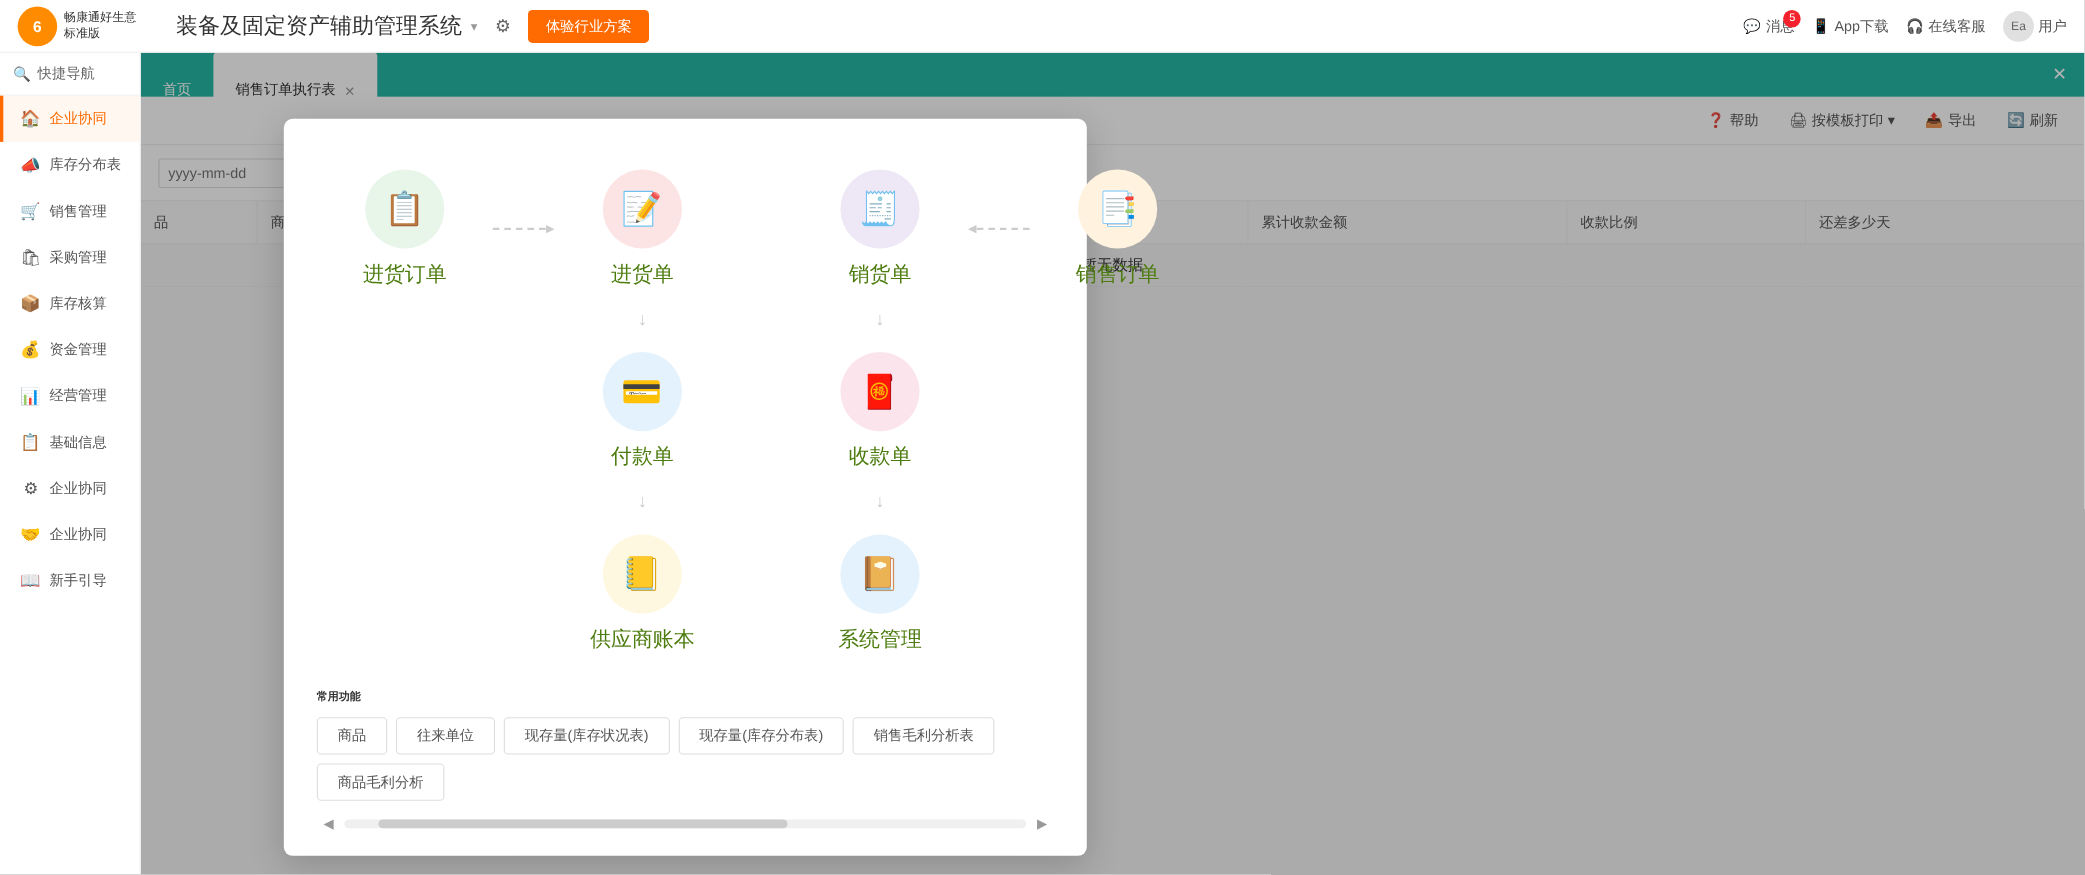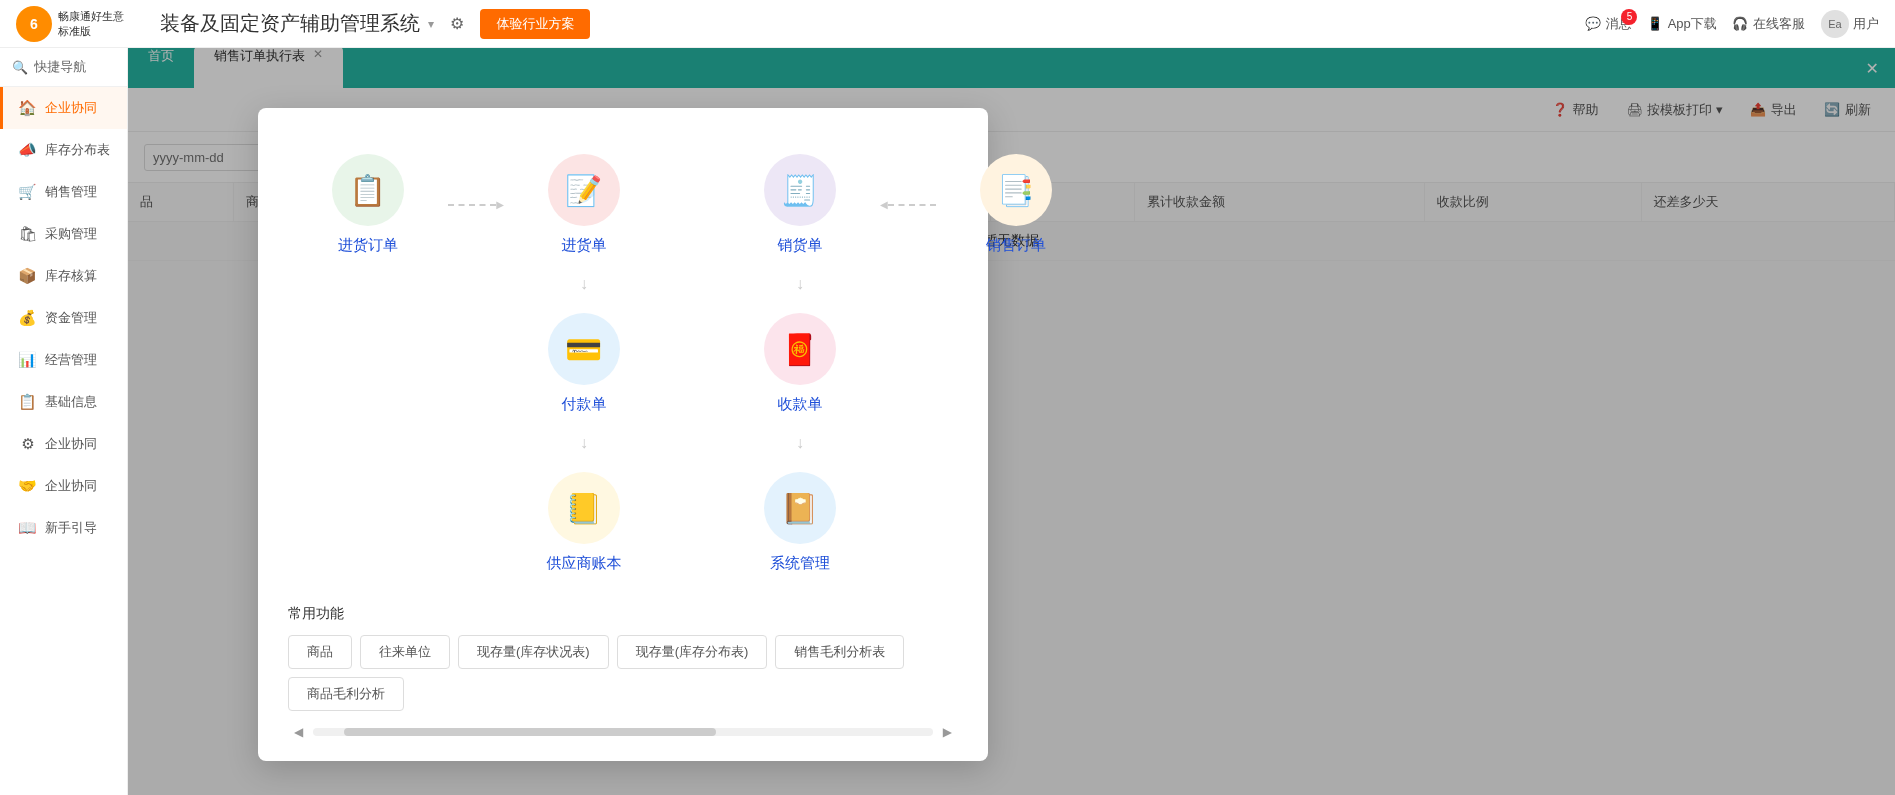--- a/index.html
+++ b/index.html
@@ -27,21 +27,21 @@
     .user-avatar { width: 28px; height: 28px; background: #e0e0e0; border-radius: 50%; display: flex; align-items: center; justify-content: center; font-size: 11px; color: #666; }
 
     
     .sidebar-search { display: flex; align-items: center; padding: 10px 12px; border-bottom: 1px solid #f0f0f0; cursor: pointer; color: #666; font-size: 13px; gap: 6px; }
     .sidebar-item { display: flex; align-items: center; padding: 12px 16px; cursor: pointer; color: #555; font-size: 13px; gap: 8px; border-left: 3px solid transparent; }
     .sidebar-item.active { color: #ff6b00; background: #fff7f0; border-left-color: #ff6b00; }
     .sidebar-item .icon { width: 18px; height: 18px; display: flex; align-items: center; justify-content: center; font-size: 15px; }
 
     
     .tab-bar { height: 40px; background: #26b8a5; display: flex; align-items: center; padding: 0 0 0 0; flex-shrink: 0; }
-    .tab-item { height: 43px; display: flex; align-items: flex-start; padding: 0 20px; cursor: pointer; color: #fff; font-size: 13px; position: relative; }
+    .tab-item { height: 43px; display: flex; align-items: flex-end; padding: 0 20px; cursor: pointer; color: #fff; font-size: 13px; position: relative; }
     .tab-item.home { background: transparent; }
     .tab-item.active { background: #fff; color: #333; border-radius: 4px 4px 0 0; }
     .tab-close { margin-left: 8px; color: #999; font-size: 12px; cursor: pointer; }
     .tab-bar-close { margin-left: auto; margin-right: 16px; color: #fff; cursor: pointer; font-size: 16px; }
 
     
     .toolbar { height: 44px; background: #fff; display: flex; align-items: center; padding: 0 16px; gap: 12px; border-bottom: 1px solid #eee; flex-shrink: 0; }
     .toolbar-btn { display: flex; align-items: center; gap: 4px; color: #555; font-size: 13px; cursor: pointer; padding: 4px 8px; border-radius: 3px; }
     .toolbar-right { margin-left: auto; display: flex; align-items: center; gap: 12px; }
 
@@ -58,25 +58,25 @@
     .data-table { width: 100%; border-collapse: collapse; font-size: 13px; }
     .data-table th { background: #fafafa; border-bottom: 1px solid #eee; padding: 10px 12px; text-align: left; font-weight: normal; color: #555; white-space: nowrap; border-right: 1px solid #f0f0f0; }
     .data-table td { padding: 10px 12px; border-bottom: 1px solid #f0f0f0; color: #333; white-space: nowrap; }
     .empty-state { text-align: center; padding: 60px; color: #999; font-size: 14px; }
 
     
     .overlay { position: absolute; top: 0; left: 0; right: 0; bottom: 0; background: rgba(0,0,0,0.3); z-index: 100; display: flex; align-items: flex-start; justify-content: flex-start; padding: 60px 0 0 130px; }
     .popup { background: #fff; border-radius: 8px; width: 730px; padding: 30px 30px 20px 30px; box-shadow: 0 8px 32px rgba(0,0,0,0.18); position: relative; }
     .flow-cell { display: flex; flex-direction: column; align-items: center; justify-content: center; padding: 16px 8px; }
     .flow-circle { width: 72px; height: 72px; border-radius: 50%; display: flex; align-items: center; justify-content: center; font-size: 28px; margin-bottom: 10px; }
-    .flow-label { font-size: 15px; color: #1d4ed8; text-align: center; }
+    .flow-label { font-size: 19px; color: #4d7c0f; text-align: center; }
 
     
     .common-functions { margin-top: 8px; }
-    .common-title { font-size: 14px; color: #333; margin-bottom: 12px; font-weight: 400; }
+    .common-title { font-size: 10px; color: #333; margin-bottom: 12px; font-weight: 700; }
     .func-buttons { display: flex; flex-wrap: wrap; gap: 8px; }
     .func-btn { border: 1px solid #ddd; border-radius: 4px; padding: 7px 18px; font-size: 13px; color: #555; cursor: pointer; background: #fff; }
 
     
     .popup-scrollbar { margin-top: 12px; height: 8px; background: #f0f0f0; border-radius: 4px; position: relative; }
     .popup-scrollbar-thumb { height: 8px; background: #ccc; border-radius: 4px; width: 60%; margin-left: 5%; }
 
     .scroll-arrows { display: flex; justify-content: space-between; align-items: center; }
     .scroll-arrow { color: #999; cursor: pointer; font-size: 12px; padding: 2px 6px; }
   </style>

